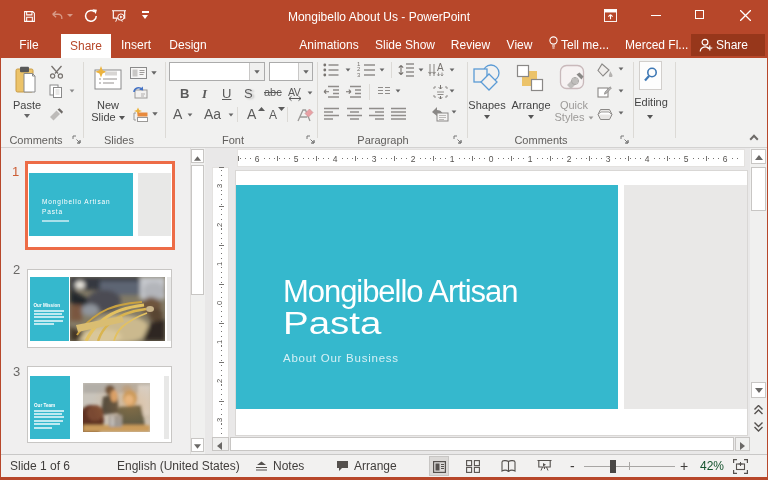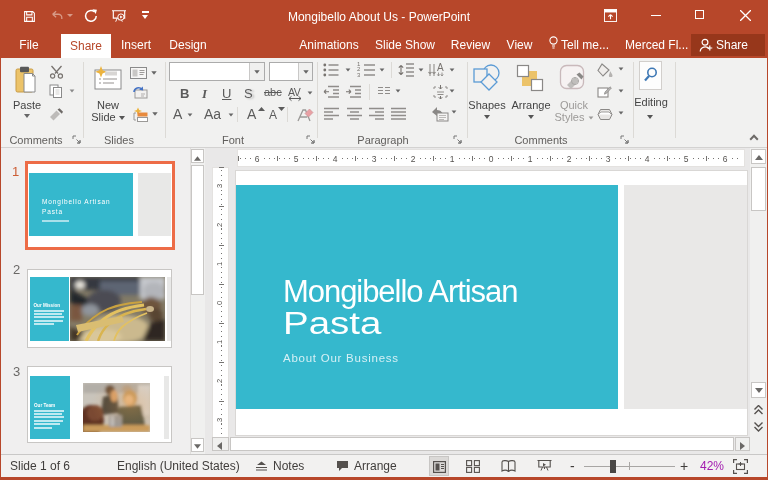--- a/index.html
+++ b/index.html
@@ -587,21 +587,21 @@
     <svg class="abs" style="left:536px;top:5px;width:15px;height:13px" viewBox="0 0 15 13">
         <path d="M0.5 0.5 h14 M1.8 0.5 v6.5 h11.4 v-6.5" fill="none" stroke="#55514E" stroke-width="1.1"></path>
         <path d="M6 3 l3 1.7 -3 1.7 z" fill="#55514E"></path>
         <path d="M5.5 7 l-1.5 3.5 M9.5 7 l1.5 3.5 M7.5 7 v2" stroke="#55514E" stroke-width="1"></path>
       </svg>
     <div class="abs" style="left:569px;top:3px;font-size:14px;color:#403D3B">-</div>
     <div class="abs" style="left:583px;top:10.5px;width:91px;height:1.4px;background:#A8A6A4"></div>
     <div class="abs" style="left:628px;top:7px;width:1.2px;height:8px;background:#A8A6A4"></div>
     <div class="abs" style="left:609px;top:5px;width:6px;height:13px;background:#494745"></div>
     <div class="abs" style="left:679px;top:3px;font-size:14px;color:#403D3B">+</div>
-    <div class="abs" style="left:699px;top:4px;font-size:12px;color:#a21caf">42%</div>
+    <div class="abs" style="left:699px;top:4px;font-size:12px;color:#14532d">42%</div>
     <svg class="abs" style="left:732px;top:4px;width:15px;height:15px" viewBox="0 0 15 15">
         <path d="M0.6 4 V0.6 H4 M11 0.6 h3.4 V4 M14.4 11 v3.4 H11 M4 14.4 H0.6 V11" fill="none" stroke="#55514E" stroke-width="1.2"></path>
         <rect x="3.5" y="5" width="8" height="5.5" fill="none" stroke="#55514E" stroke-width="1.1"></rect>
         <path d="M7.5 3 v4 M5.5 5 h4" stroke="#55514E" stroke-width="1"></path>
       </svg>
   </div>
   <div id="redbottom"></div>
 </div>
 
 </body></html>

